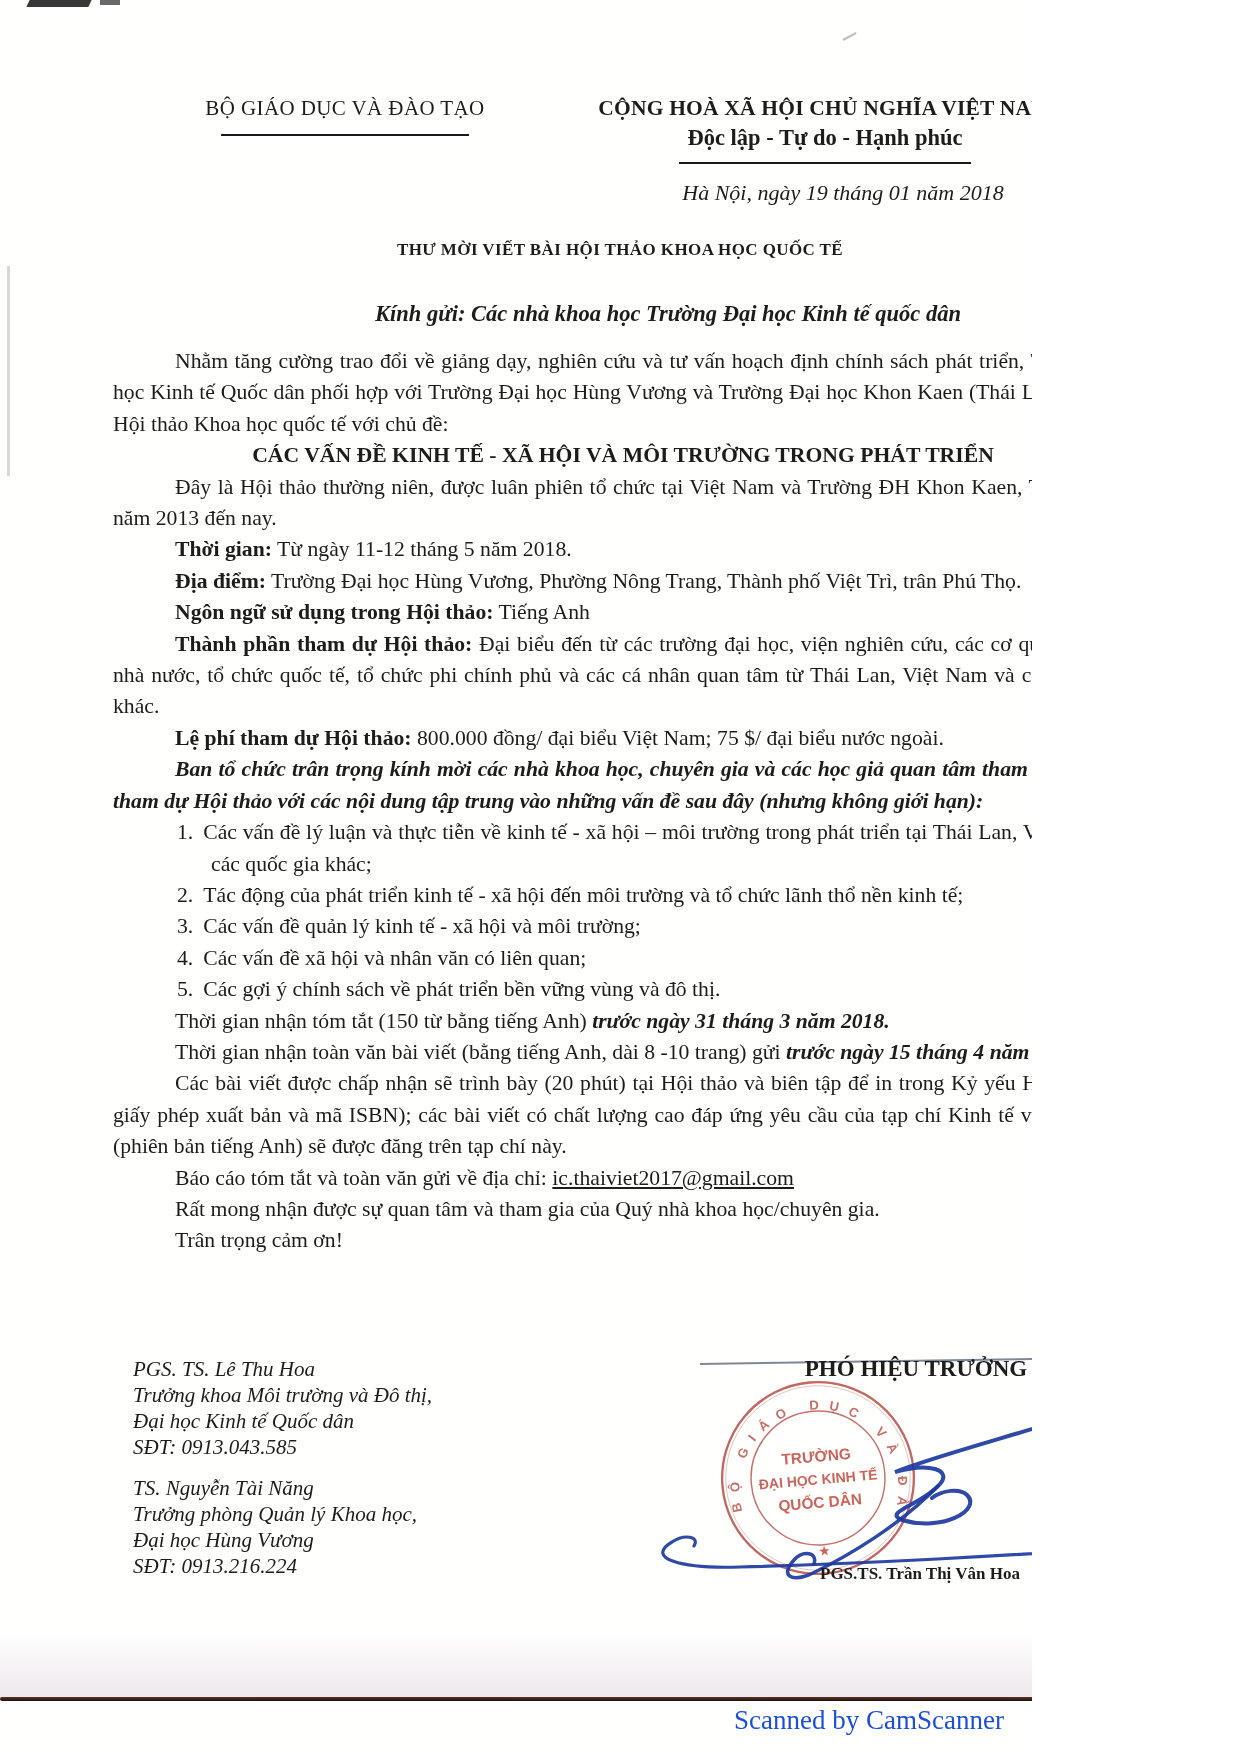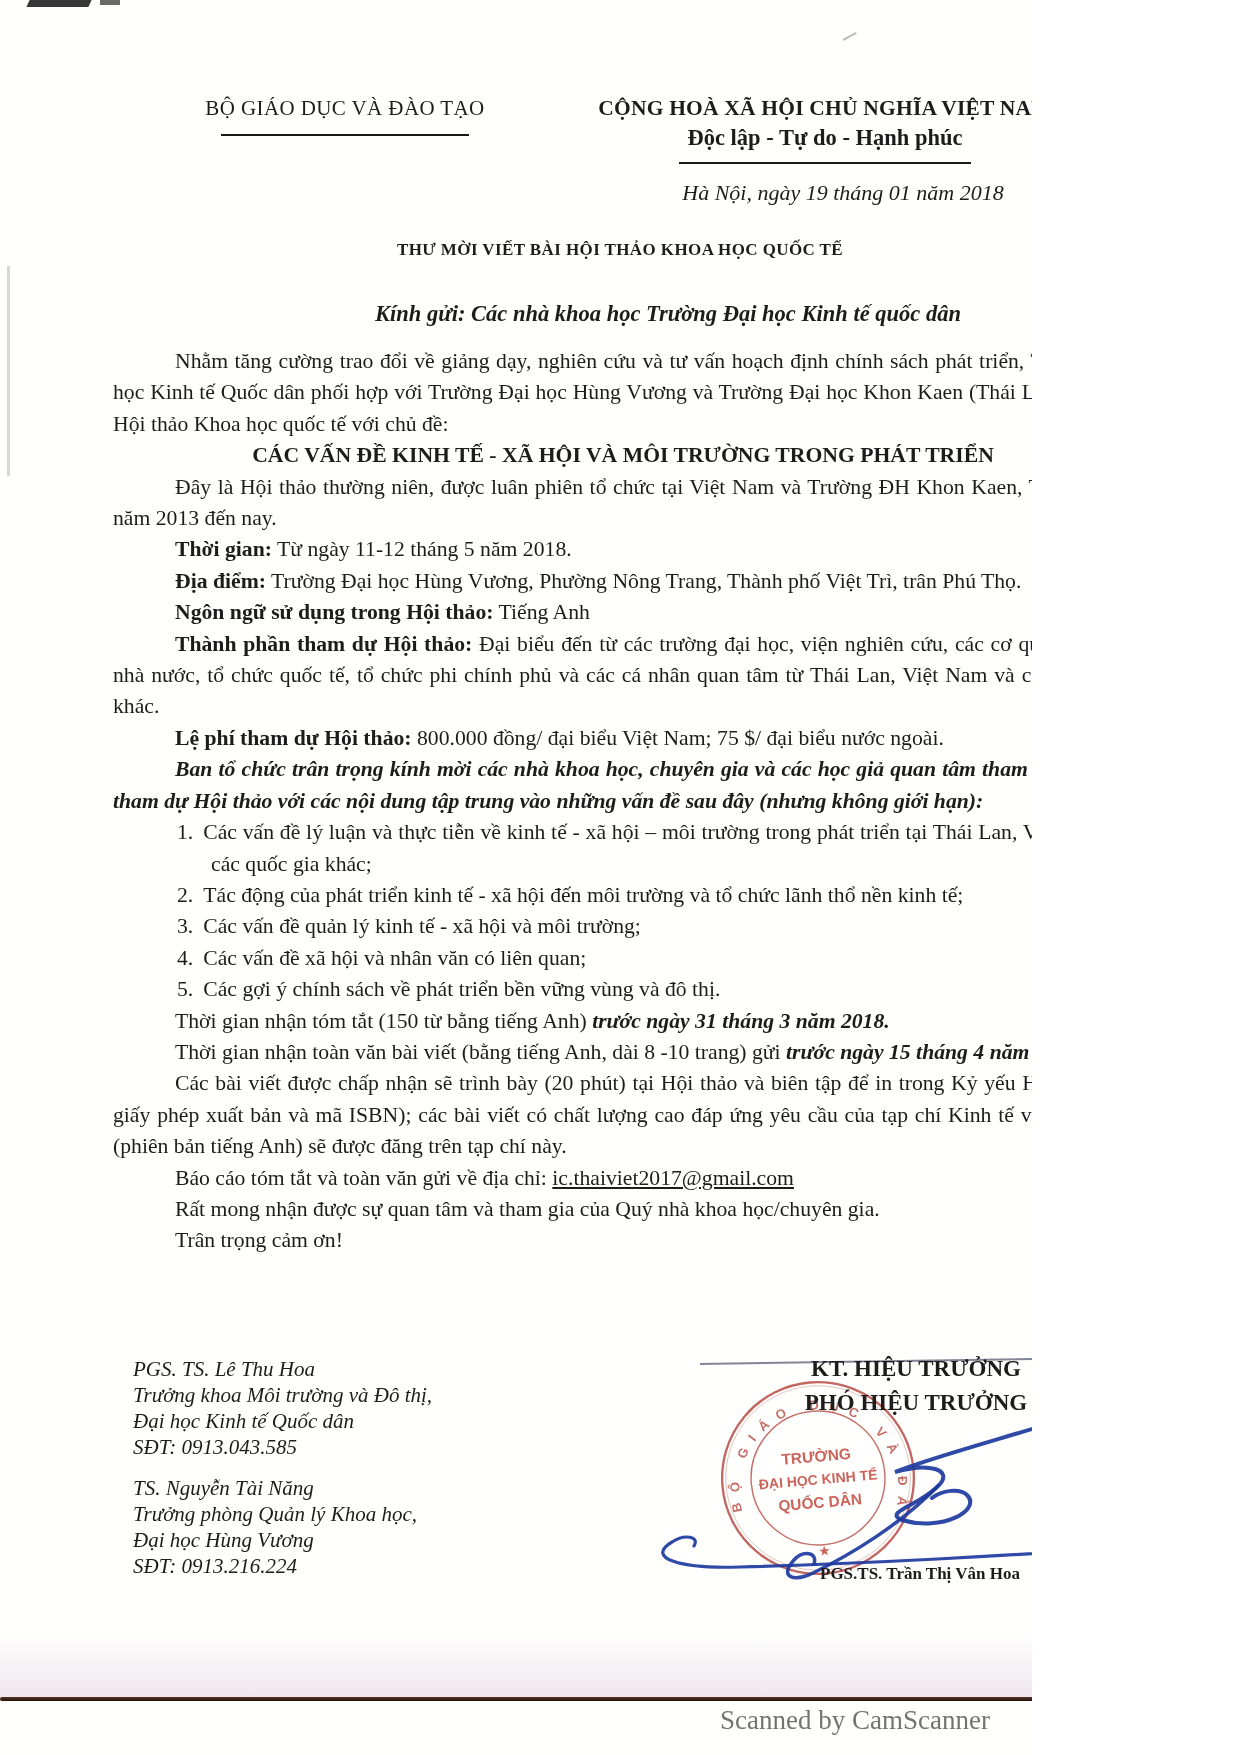--- a/index.html
+++ b/index.html
@@ -46,21 +46,21 @@
           font-weight:bold;font-size:17px;z-index:5;}
   .stamp{position:absolute;left:714px;top:1374px;width:208px;height:208px;z-index:2;
          transform:rotate(-5deg);opacity:.93;}
   .sig-svg{position:absolute;left:590px;top:1350px;width:580px;height:250px;z-index:3;}
 
   
   .band{position:absolute;left:0;top:1632px;width:1240px;height:66px;
         background:linear-gradient(to bottom,rgba(233,223,233,0),rgba(224,211,223,.55));}
   .edge-line{position:absolute;left:0;top:1697px;width:1240px;height:4px;
              background:linear-gradient(to bottom,#5b3322,#1d120c);border-radius:2px;}
-  .watermark{position:absolute;right:42px;top:1705px;font-size:27px;color:#737373;
+  .watermark{position:absolute;right:28px;top:1705px;font-size:27px;color:#1d4ed8;
              font-family:"Liberation Serif",serif;}
   .art-a1{position:absolute;left:28px;top:0;width:62px;height:7px;background:#141414;
           transform:skewX(-25deg);opacity:.85;}
   .art-a2{position:absolute;left:100px;top:0;width:20px;height:5px;background:#2a2a2a;opacity:.7;}
   .art-check{position:absolute;left:840px;top:27px;width:15px;height:9px;
              border-bottom:2px solid #9a9a9a;transform:rotate(-28deg);opacity:.65;}
   .art-vline{position:absolute;left:7px;top:266px;width:3px;height:210px;background:#cdcdcd;opacity:.8;}
   .art-dot{position:absolute;left:1194px;top:788px;width:4px;height:4px;background:#767676;border-radius:50%;}
 </style>
 </head>
@@ -122,21 +122,20 @@
     </div>
     <div class="contact-block">
       <div>TS. Nguyễn Tài Năng</div>
       <div>Trưởng phòng Quản lý Khoa học,</div>
       <div>Đại học Hùng Vương</div>
       <div>SĐT: 0913.216.224</div>
     </div>
   </div>
 
   <div class="sig-head">
-    <div>KT. HIỆU TRƯỞNG</div>
     <div>PHÓ HIỆU TRƯỞNG</div>
   </div>
 
   <div class="stamp">
     <svg width="208" height="208" viewBox="0 0 230 230">
       <circle cx="115" cy="115" r="106" fill="none" stroke="#b24038" stroke-width="2.6" opacity="0.85"></circle>
       <circle cx="115" cy="115" r="102" fill="none" stroke="#b24038" stroke-width="0.8" opacity="0.45"></circle>
       <circle cx="115" cy="115" r="74" fill="none" stroke="#b24038" stroke-width="1.6" opacity="0.8"></circle>
       <path id="ringPath" d="M 30 150 A 88 88 0 1 1 200 150" fill="none"></path>
       <text font-family="Liberation Sans, sans-serif" font-size="14.5" font-weight="bold" fill="#b5433a" opacity="0.82" letter-spacing="2">

